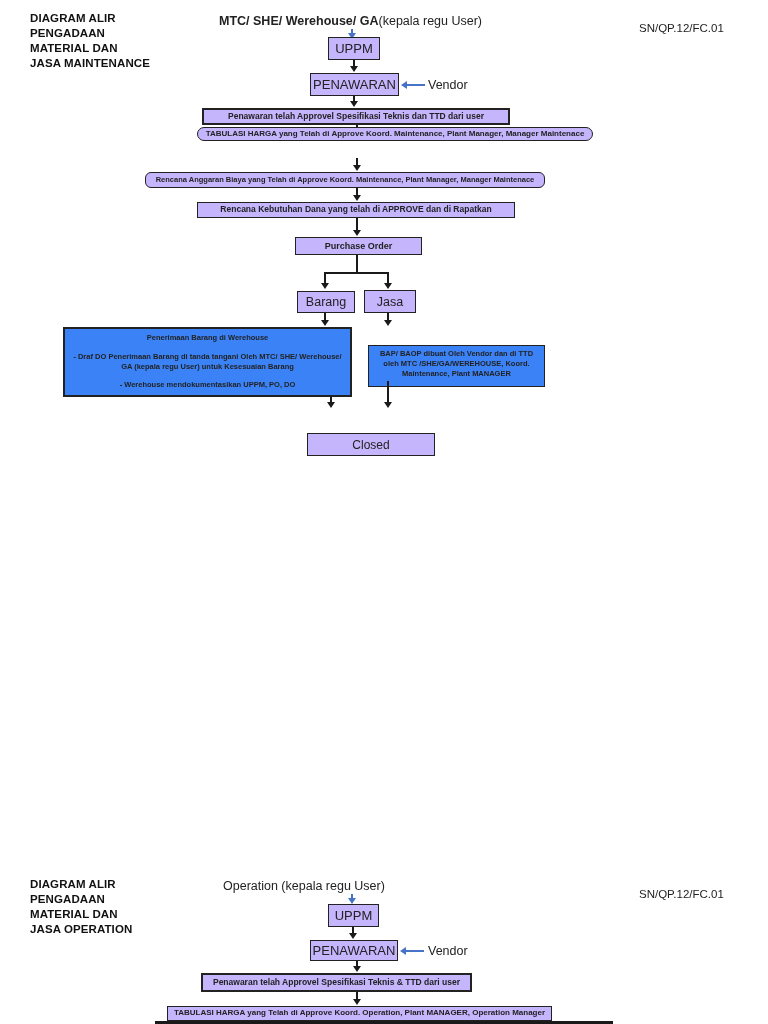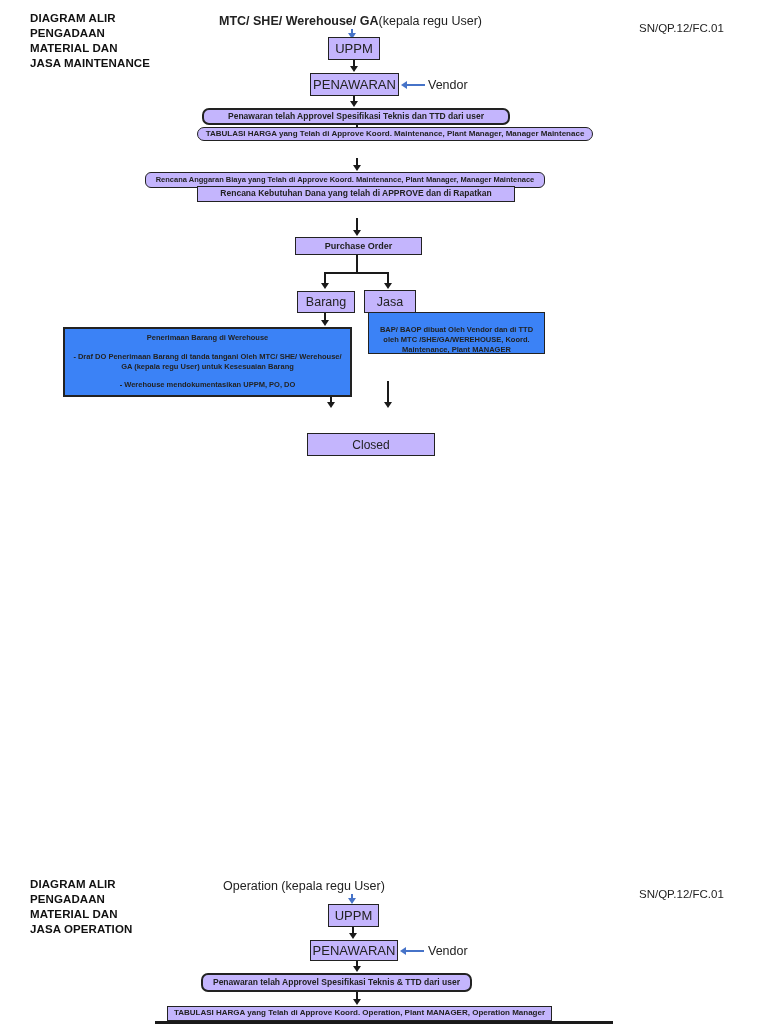--- a/index.html
+++ b/index.html
@@ -12,21 +12,21 @@
   .title-block{font-weight:bold;font-size:11.5px;line-height:15px;letter-spacing:0.1px;color:#111;}
   .hdr{font-size:12.5px;white-space:nowrap;color:#222;}
   .hdr .b{font-weight:bold;}
   .hdr .tail{}
   .doccode{font-size:11.5px;color:#222;white-space:nowrap;}
   .node{
     position:absolute;background:#c4b5fd;border:1.5px solid #222;
     display:flex;align-items:center;justify-content:center;
     text-align:center;box-sizing:border-box;color:#222;
   }
-  .node.thick{border-width:2px;border-radius:7px;}
+  .node.thick{border-width:2px;}
   .step{font-weight:bold;font-size:8.5px;line-height:1.1;}
   .f13{font-size:13px;}
   .f12{font-size:12px;}
   .f125{font-size:12.5px;}
   .f9b{font-size:9px;font-weight:bold;}
   .f8{font-size:8px;}
   .f75{font-size:7.5px;}
   .detailbox{
     position:absolute;background:#3b82f6;border:1.5px solid #222;box-sizing:border-box;
     font-size:7.5px;font-weight:bold;line-height:1.3;text-align:center;color:#222;
@@ -91,21 +91,21 @@
 <div class="vl" style="left:356px;top:158px;height:8px;"></div>
 <div class="ah-d" style="left:353px;top:165px;"></div>
 
 <div class="node step f75" style="left:145px;top:172px;width:400px;height:16px;border-radius:6px;">
     <span>Rencana Anggaran Biaya yang Telah di Approve Koord. Maintenance, Plant Manager, Manager Maintenace</span>
   </div>
 
 <div class="vl" style="left:356px;top:188px;height:8px;"></div>
 <div class="ah-d" style="left:353px;top:195px;"></div>
 
-<div class="node step" style="left:197px;top:186px;width:318px;height:16px;">
+<div class="node step" style="left:197px;top:202px;width:318px;height:16px;">
     <span>Rencana Kebutuhan Dana yang telah di APPROVE dan di Rapatkan</span>
   </div>
 
 <div class="vl" style="left:356px;top:218px;height:13px;"></div>
 <div class="ah-d" style="left:353px;top:230px;"></div>
 
 <div class="node f9b" style="left:295px;top:237px;width:127px;height:18px;">
     <span>Purchase Order</span>
   </div>
 
@@ -127,21 +127,21 @@
 <div class="ah-d" style="left:321px;top:320px;"></div>
 <div class="vl" style="left:387px;top:313px;height:8px;"></div>
 <div class="ah-d" style="left:384px;top:320px;"></div>
 
 <div class="detailbox thick" style="left:63px;top:327px;width:289px;height:70px;padding:4px 7px;border-width:2px;">
   <div class="para" style="margin-bottom:9px;">Penerimaan Barang  di Werehouse</div>
   <div class="para" style="margin-bottom:9px;">- Draf DO Penerimaan Barang di tanda tangani Oleh MTC/ SHE/ Werehouse/ GA (kepala regu User) untuk Kesesuaian Barang</div>
   <div class="para">- Werehouse mendokumentasikan UPPM, PO,  DO</div>
 </div>
 
-<div class="detailbox" style="left:368px;top:312px;width:177px;height:42px;padding:12px 5px;line-height:1.35;">
+<div class="detailbox" style="left:368px;top:345px;width:177px;height:42px;padding:3px 5px;line-height:1.35;">
   <div class="para">BAP/ BAOP dibuat Oleh Vendor dan di TTD oleh MTC /SHE/GA/WEREHOUSE, Koord. Maintenance, Plant MANAGER</div>
 </div>
 
 <div class="vl" style="left:330px;top:397px;height:6px;"></div>
 <div class="ah-d" style="left:327px;top:402px;"></div>
 <div class="vl" style="left:387px;top:381px;height:22px;"></div>
 <div class="ah-d" style="left:384px;top:402px;"></div>
 
 <div class="node f12" style="left:307px;top:433px;width:128px;height:23px;">
     <span>Closed</span>

